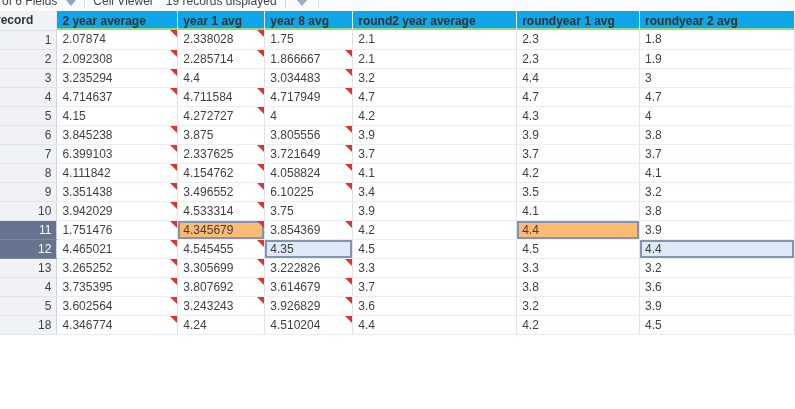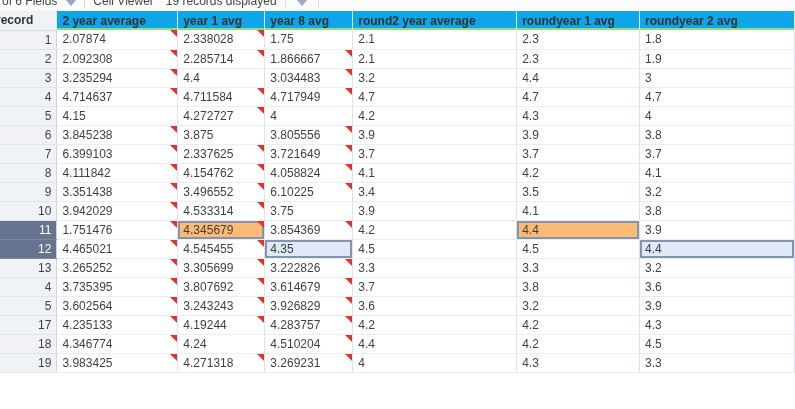--- a/index.html
+++ b/index.html
@@ -208,41 +208,23 @@
         <tr>
           <th>5</th>
           <td><span>3.602564</span><span class="flag"></span></td>
           <td><span>3.243243</span><span class="flag"></span></td>
           <td><span>3.926829</span><span class="flag"></span></td>
           <td><span>3.6</span></td>
           <td><span>3.2</span></td>
           <td><span>3.9</span></td>
         </tr>
         <tr>
-          <th>17</th>
-          <td><span>4.235133</span><span class="flag"></span></td>
-          <td><span>4.19244</span><span class="flag"></span></td>
-          <td><span>4.283757</span><span class="flag"></span></td>
-          <td><span>4.2</span></td>
-          <td><span>4.2</span></td>
-          <td><span>4.3</span></td>
-        </tr>
-        <tr>
           <th>18</th>
           <td><span>4.346774</span><span class="flag"></span></td>
           <td><span>4.24</span></td>
           <td><span>4.510204</span><span class="flag"></span></td>
           <td><span>4.4</span></td>
           <td><span>4.2</span></td>
           <td><span>4.5</span></td>
         </tr>
-        <tr>
-          <th>19</th>
-          <td><span>3.983425</span><span class="flag"></span></td>
-          <td><span>4.271318</span><span class="flag"></span></td>
-          <td><span>3.269231</span><span class="flag"></span></td>
-          <td><span>4</span></td>
-          <td><span>4.3</span></td>
-          <td><span>3.3</span></td>
-        </tr>
       </tbody>
   </table>
 </div>
 
 </body></html>

